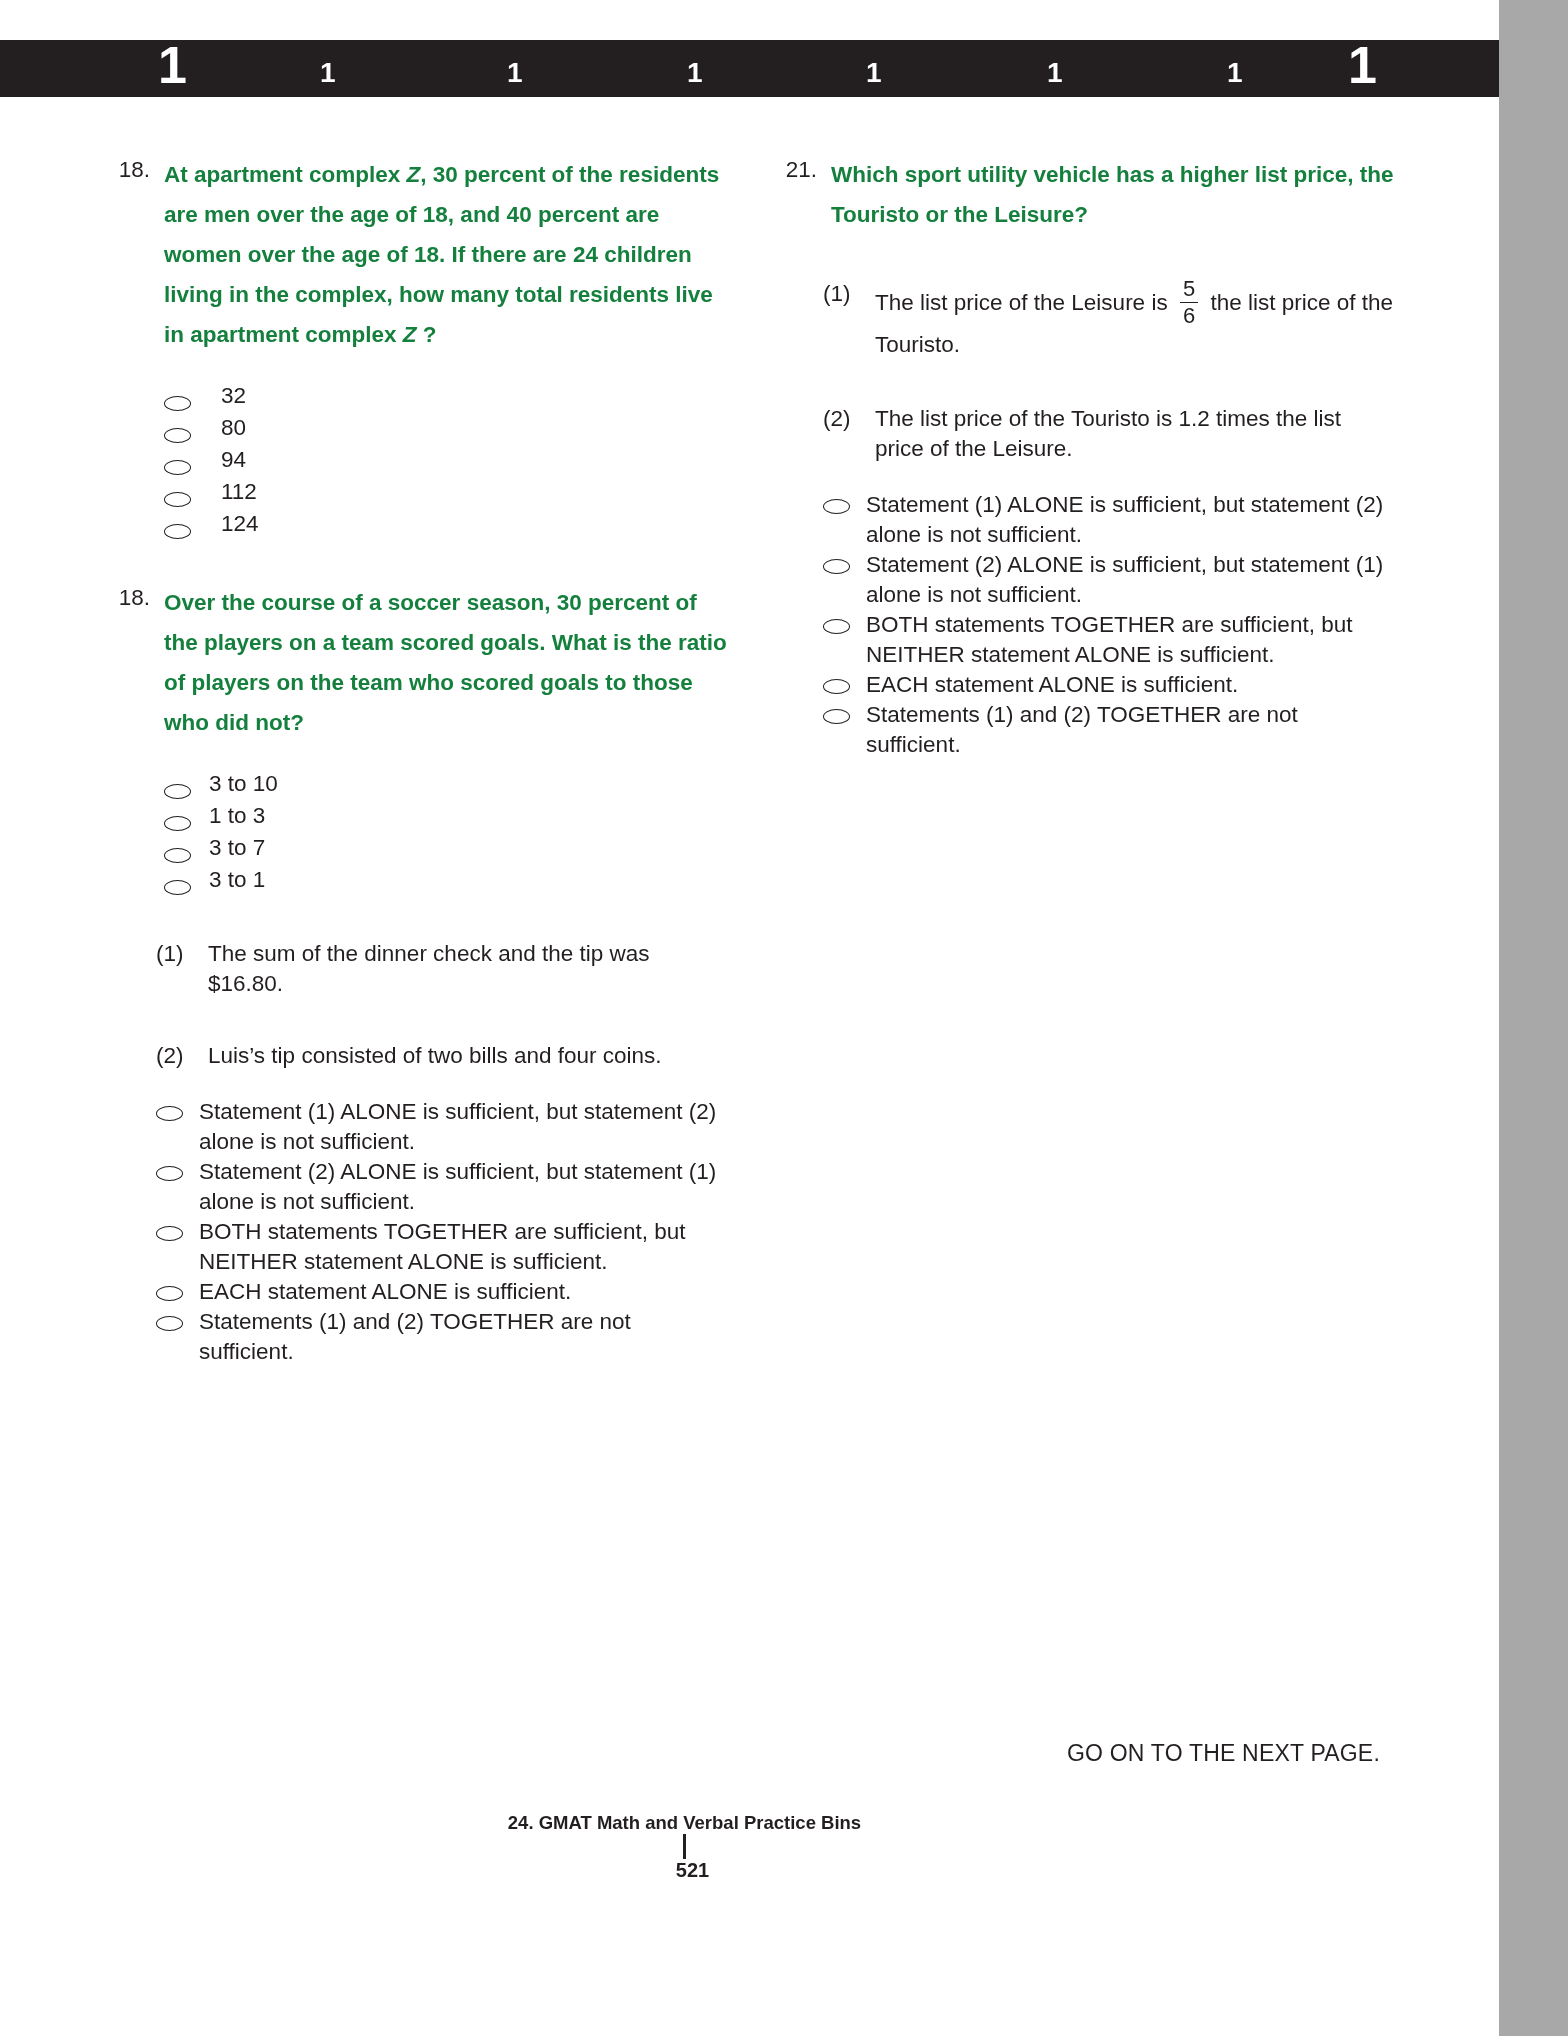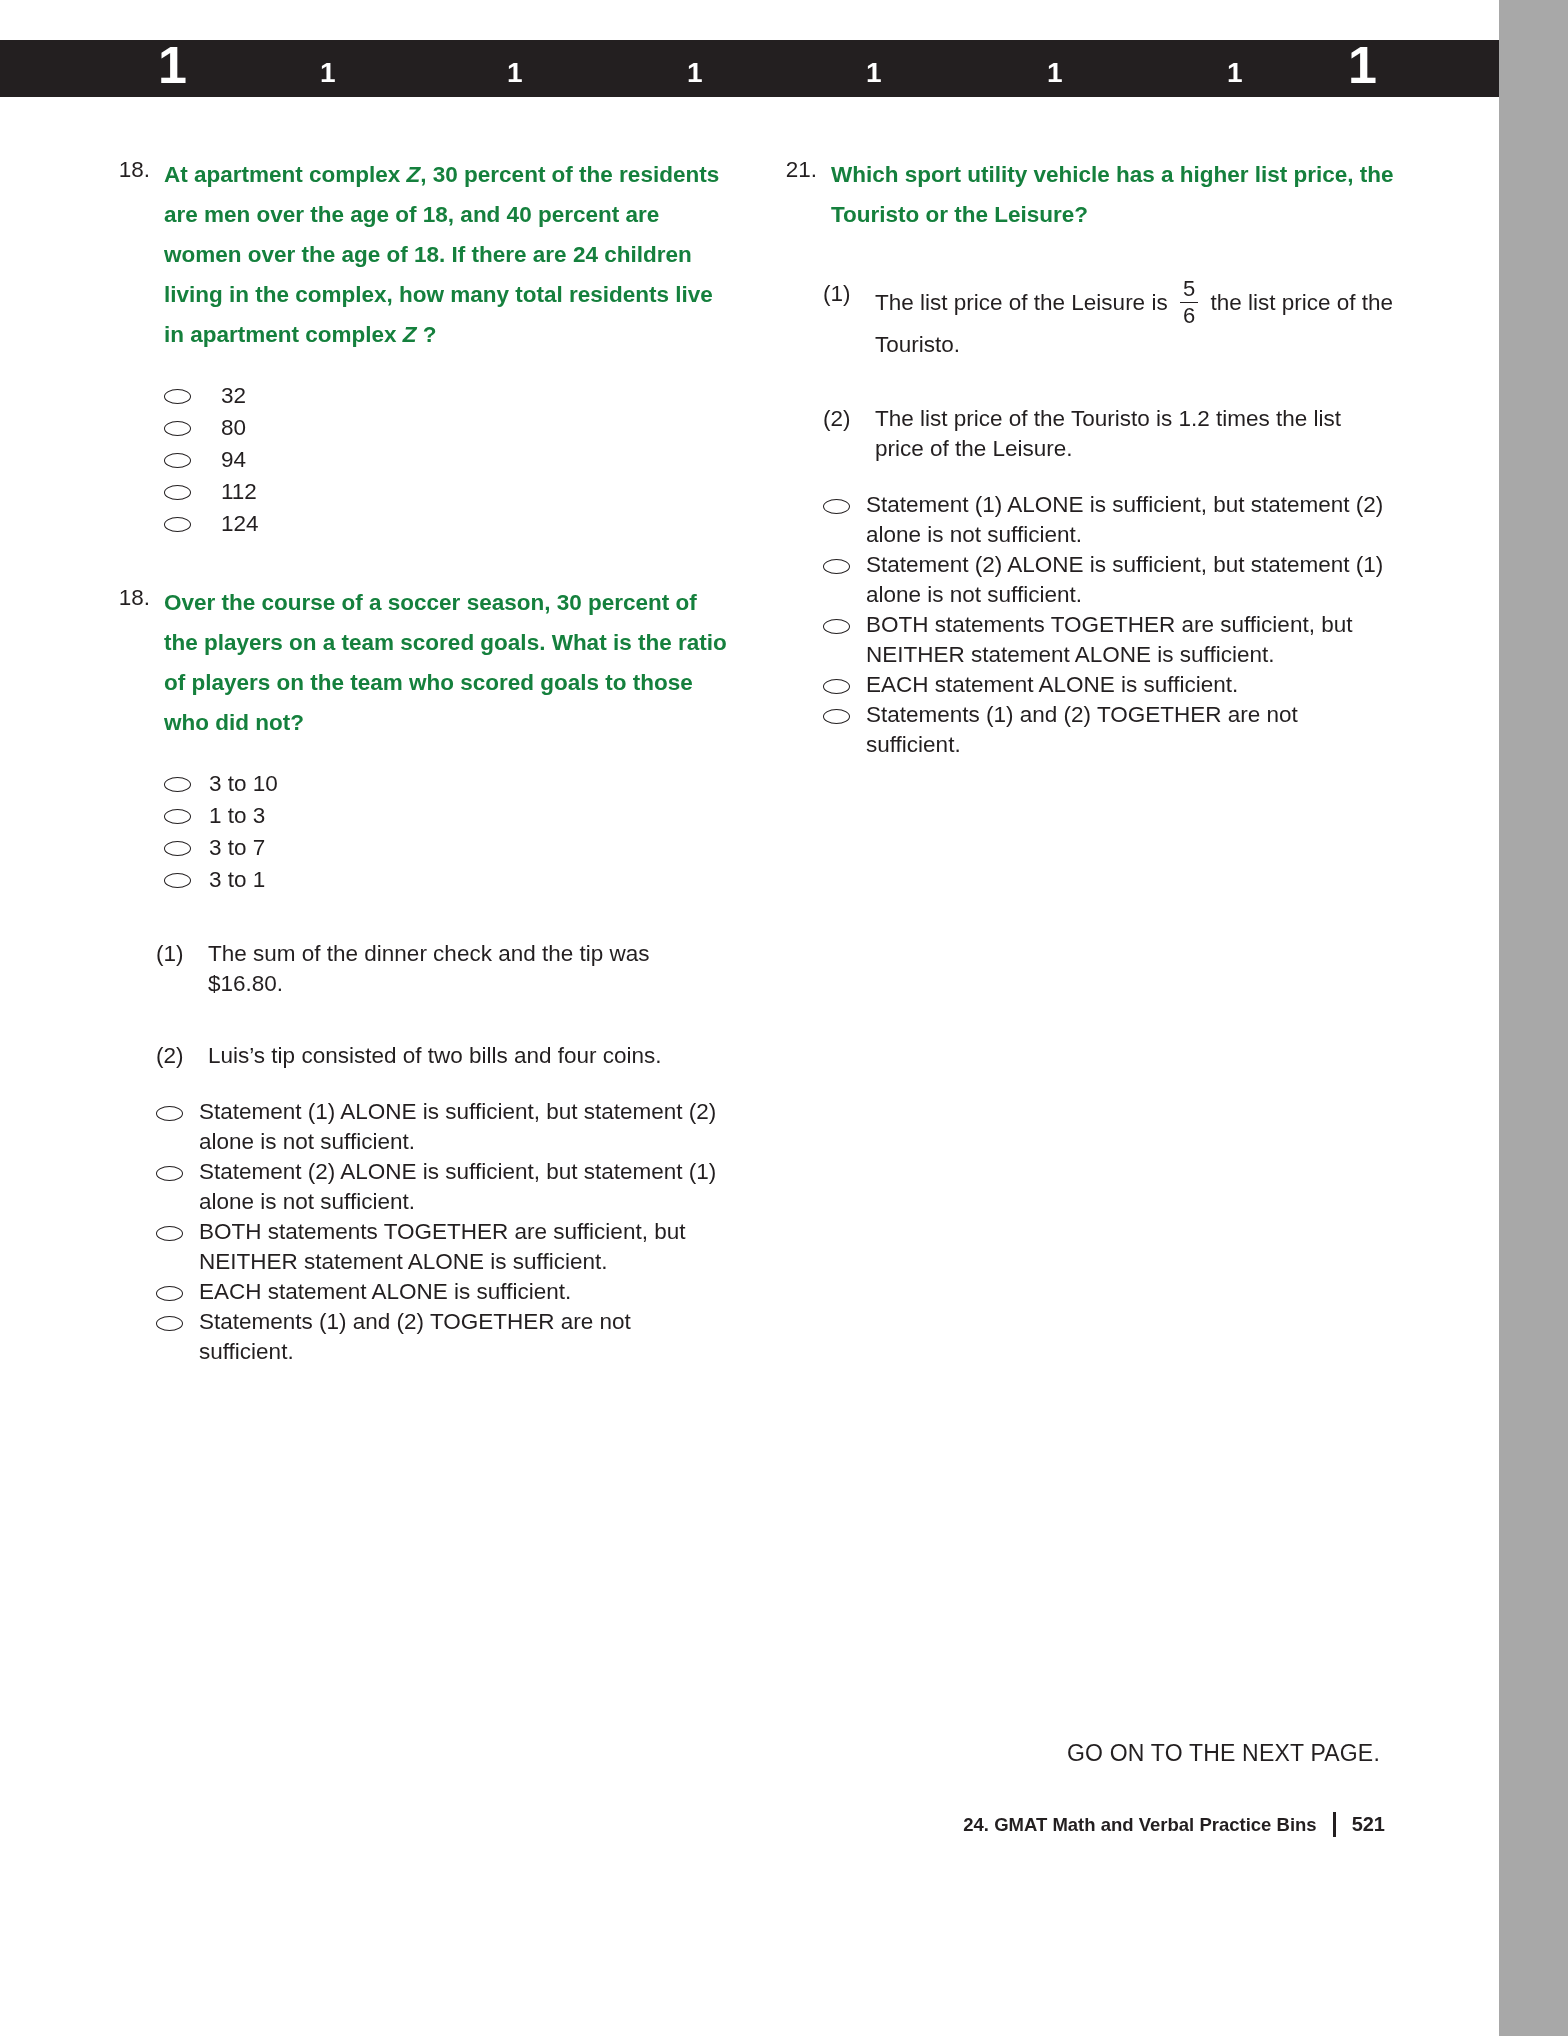--- a/index.html
+++ b/index.html
@@ -100,21 +100,21 @@
     font-style: italic;
   }
 
   
   .choices {
     margin-top: 26px;
     padding-left: 56px;
   }
   .choice-row {
     display: flex;
-    align-items: flex-start;
+    align-items: flex-end;
     line-height: 30px;
     margin-bottom: 2px;
   }
   .oval {
     flex: 0 0 auto;
     width: 27px;
     height: 15px;
     border: 1.6px solid #231f20;
     border-radius: 50%;
     margin-top: 8px;
@@ -216,20 +216,21 @@
   .footer-line {
     position: absolute;
     top: 1812px;
     left: 0;
     width: 1385px;
     display: flex;
     justify-content: flex-end;
     align-items: center;
     font-size: 18.5px;
     color: #231f20;
+    flex-direction: column;
   }
   .footer-text {
     padding-right: 16px;
     font-weight: bold;
   }
   .footer-rule {
     width: 3px;
     height: 25px;
     background: #231f20;
     margin-right: 16px;

